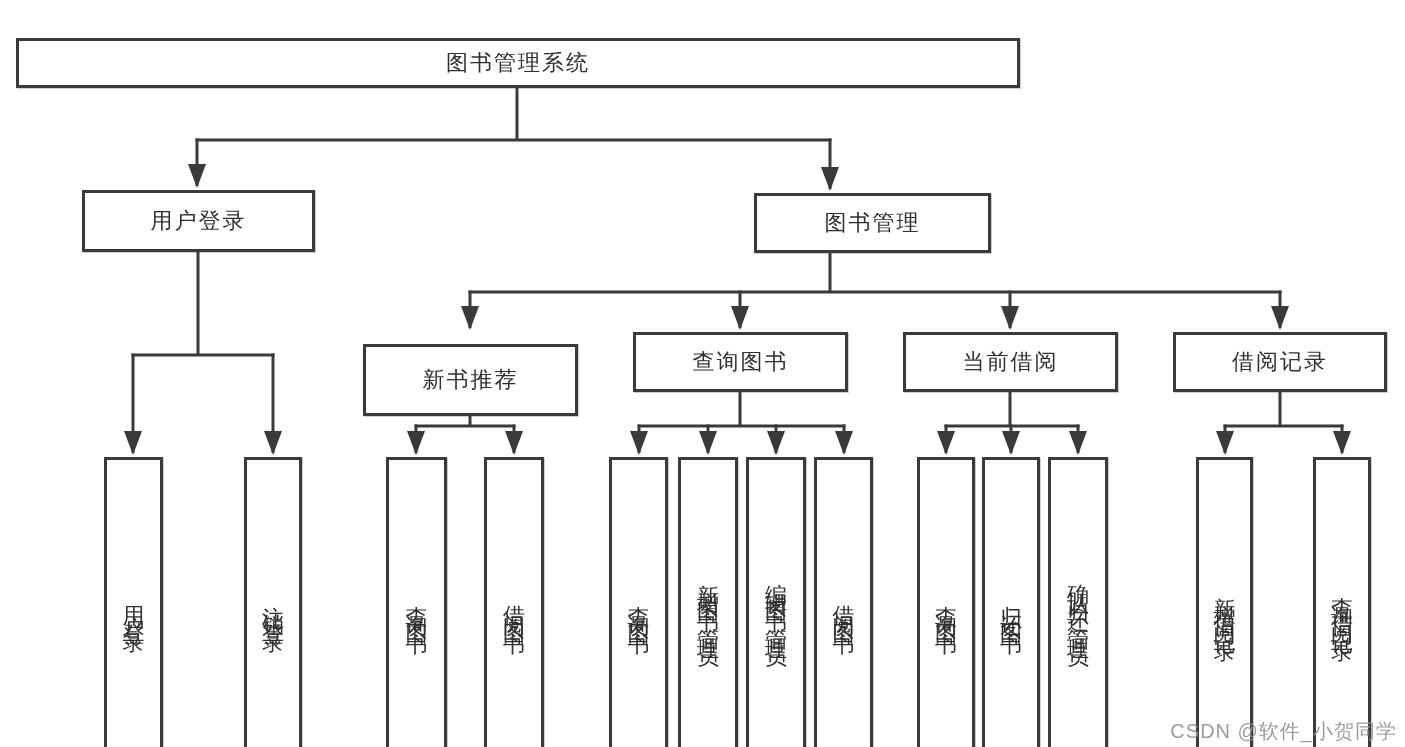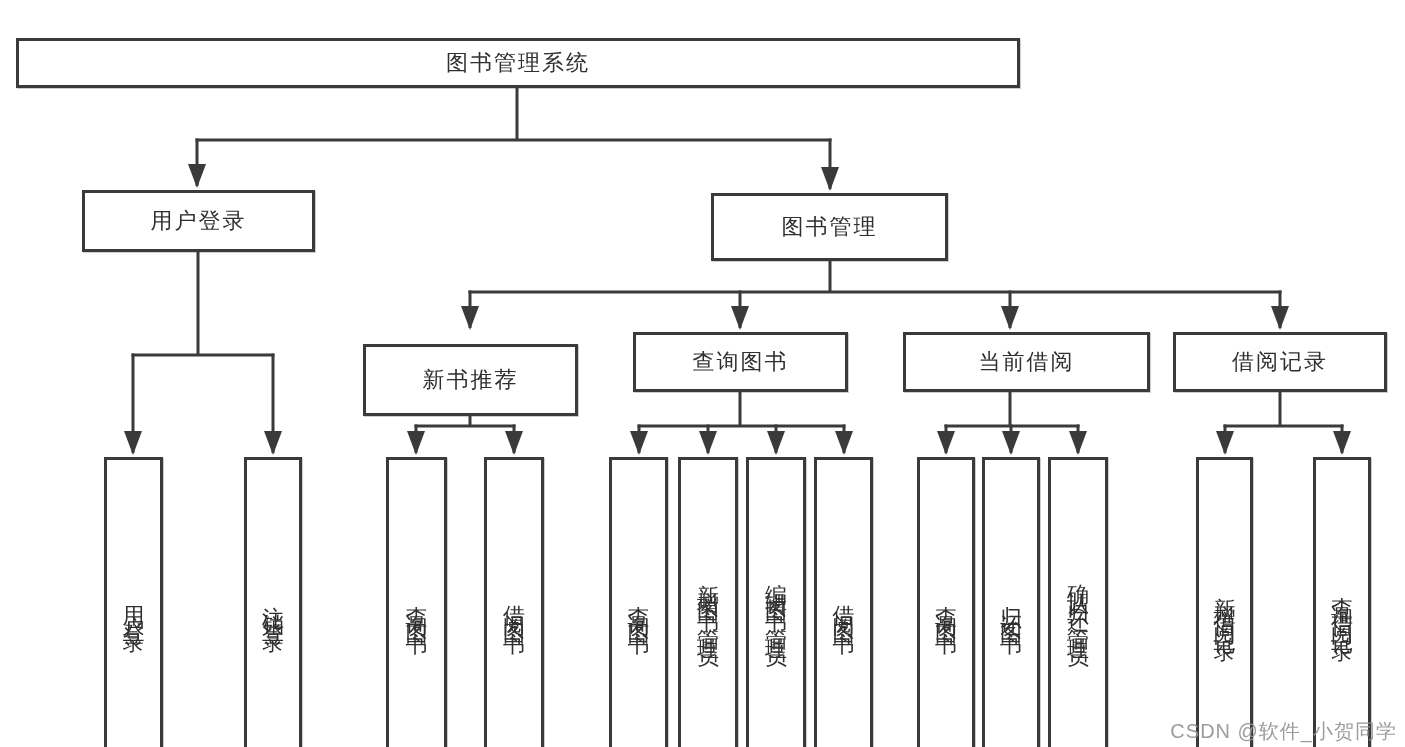--- a/index.html
+++ b/index.html
@@ -101,31 +101,31 @@
     </g>
   </svg>
 
   <div class="box" style="left:16px;top:18px;width:1004px;height:50px">
     <span class="lbl">图书管理系统</span>
   </div>
 
   <div class="box" style="left:82px;top:170px;width:233px;height:62px">
     <span class="lbl">用户登录</span>
   </div>
-  <div class="box" style="left:711px;top:173px;width:237px;height:68px">
+  <div class="box" style="left:754px;top:173px;width:237px;height:60px">
     <span class="lbl">图书管理</span>
   </div>
 
   <div class="box" style="left:363px;top:324px;width:215px;height:72px">
     <span class="lbl">新书推荐</span>
   </div>
   <div class="box" style="left:633px;top:312px;width:215px;height:60px">
     <span class="lbl">查询图书</span>
   </div>
-  <div class="box" style="left:903px;top:312px;width:247px;height:60px">
+  <div class="box" style="left:903px;top:312px;width:215px;height:60px">
     <span class="lbl">当前借阅</span>
   </div>
   <div class="box" style="left:1173px;top:312px;width:214px;height:60px">
     <span class="lbl">借阅记录</span>
   </div>
 
   <div class="box leaf" style="left:104px;top:437px;width:59px;height:298px">
     <span class="lbl">用户登录</span>
   </div>
   <div class="box leaf" style="left:244px;top:437px;width:58px;height:298px">

